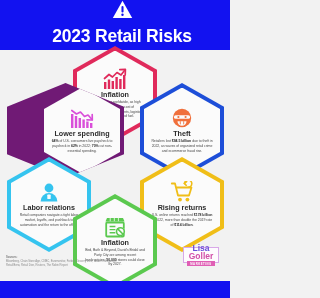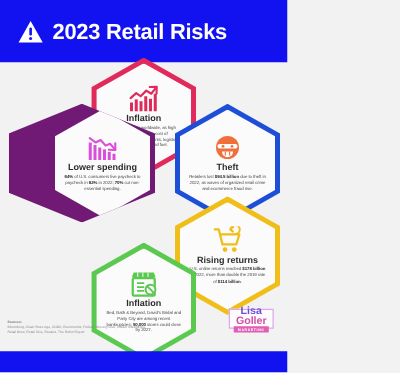--- a/index.html
+++ b/index.html
@@ -8,21 +8,21 @@
     background:#f2f2f2;
     font-family:"Liberation Sans", sans-serif;
     position:relative;
   }
 
   
   #header{
     position:absolute;left:0;top:0;width:230px;height:50px;
     background:#1212f0;
     display:flex;align-items:center;gap:7px;
-    padding-left:14px;box-sizing:border-box;
+    padding-left:14px;box-sizing:border-box;flex-direction:column;
   }
   #warn-icon{width:21px;height:19px;flex:none;}
   #header-title{
     color:#ffffff;font-size:17.5px;font-weight:bold;
     letter-spacing:-0.2px;white-space:nowrap;
   }
 
   
   #canvas{
     position:absolute;left:0;top:50px;width:230px;height:231px;
@@ -151,20 +151,31 @@
         </g>
         <path d="M1.8 3.5 L6.5 7 L10.5 5 L14.5 9.5 L18 8 L22 12.5" stroke="#D94FD9" stroke-width="1.7" fill="none" stroke-linecap="round" stroke-linejoin="round"></path>
         <path d="M22.2 7.6 L22.3 13 L17 12.8" stroke="#D94FD9" stroke-width="1.7" fill="none" stroke-linecap="round" stroke-linejoin="round"></path>
       </svg>
       <div class="hx-title">Lower spending</div>
       <div class="hx-body"><b>64%</b> of U.S. consumers live paycheck to paycheck in <b>62%</b> in 2022; <b>70%</b> cut non-essential spending.</div>
     </div>
   </div>
 
 
+  <div class="hex" id="hex-labor-relations" style="background: rgb(53, 196, 239);">
+    <div class="hex-inner">
+      <svg class="hx-icon" viewBox="0 0 24 22">
+        <circle cx="12" cy="7" r="4.4" fill="#35C4EF"></circle>
+        <path d="M3.6 20.5 A8.4 8.4 0 0 1 20.4 20.5 Z" fill="#35C4EF"></path>
+        <rect x="10.3" y="13.5" width="3.4" height="4.6" rx="0.7" fill="#fbfbfb"></rect>
+      </svg>
+      <div class="hx-title">Labor relations</div>
+      <div class="hx-body">Retail companies navigate a tight labor market, layoffs, and pushback to automation and the return to the office.</div>
+    </div>
+  </div>
 
   <div class="hex" id="hex-rising-returns" style="background: rgb(240, 190, 24);">
     <div class="hex-inner">
       <svg class="hx-icon" viewBox="0 0 24 22">
         <path d="M1.8 2.5 H5 L8 14.5 H19 L21.5 6.5 H6" stroke="#F0BE18" stroke-width="1.8" fill="none" stroke-linecap="round" stroke-linejoin="round"></path>
         <circle cx="10" cy="18.6" r="1.9" fill="#F0BE18"></circle>
         <circle cx="17.4" cy="18.6" r="1.9" fill="#F0BE18"></circle>
         <path d="M18 6.2 A3.6 3.6 0 1 0 14.6 2.4" stroke="#F0BE18" stroke-width="1.6" fill="none" stroke-linecap="round"></path>
         <path d="M16.6 0.6 L14.2 2.5 L16.3 4.3" stroke="#F0BE18" stroke-width="1.6" fill="none" stroke-linecap="round" stroke-linejoin="round"></path>
       </svg>

